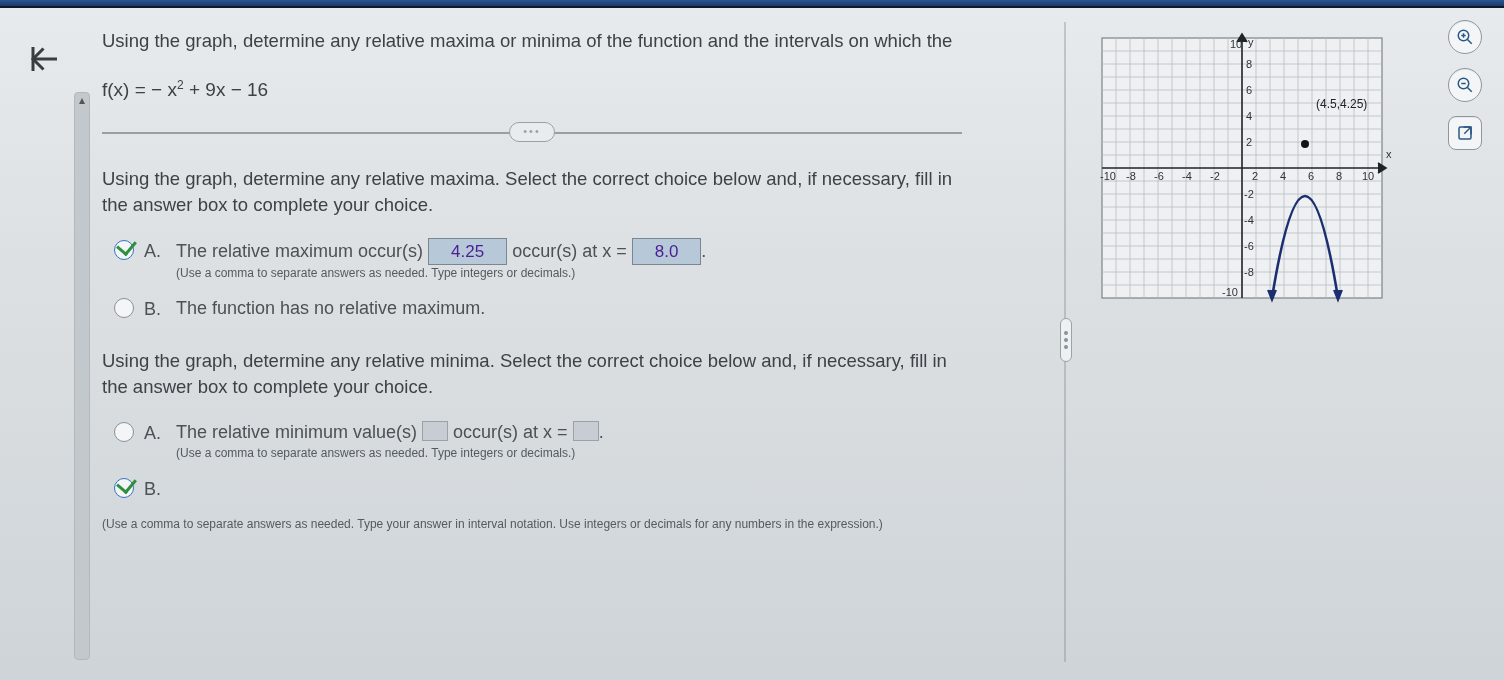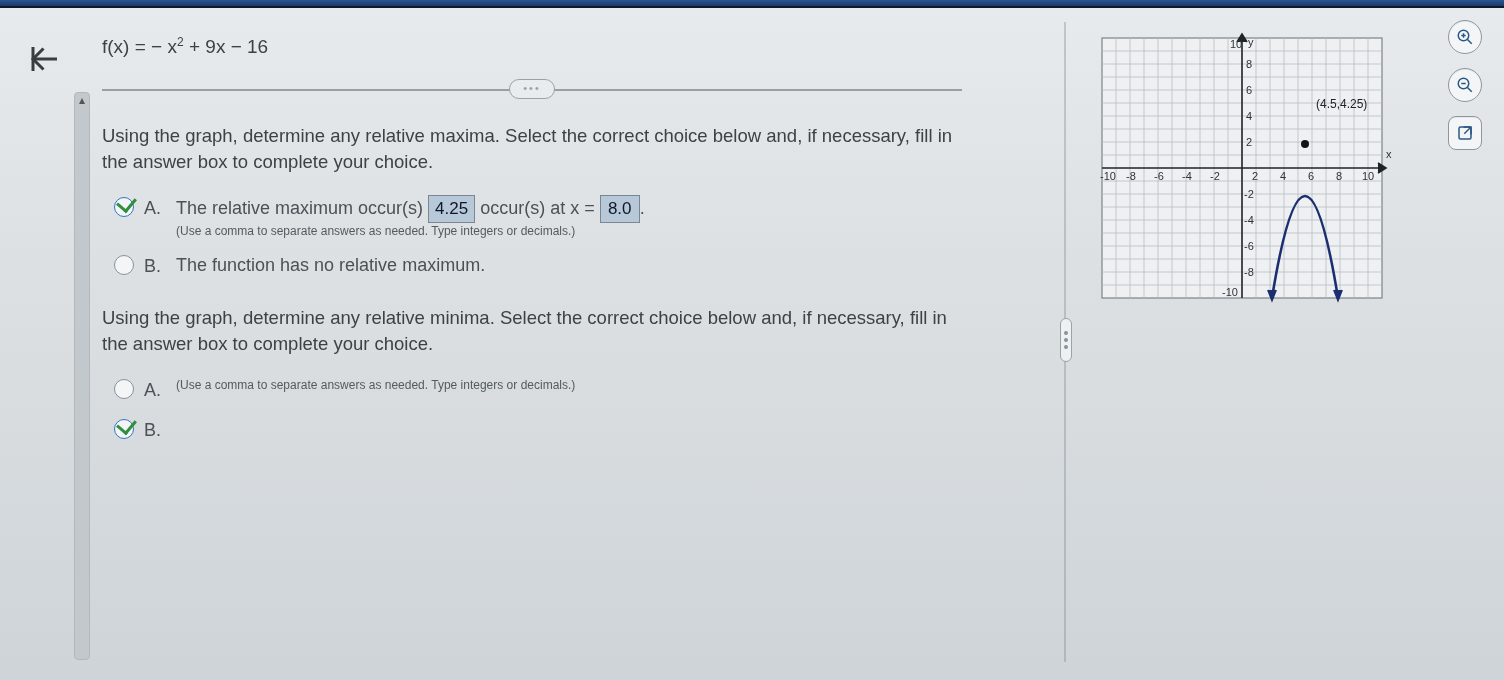--- a/index.html
+++ b/index.html
@@ -5,33 +5,33 @@
   * { box-sizing: border-box; margin: 0; padding: 0; }
   html, body { width: 1504px; height: 680px; font-family: Arial, Helvetica, sans-serif; background: #d4d8dc; overflow: hidden; }
   .page { position: relative; width: 1504px; height: 680px; background: linear-gradient(180deg, #e8ebed 0%, #dde1e4 35%, #cfd4d8 100%); }
   .top-edge { position: absolute; top: 0; left: 0; right: 0; height: 8px; background: linear-gradient(180deg,#2a5596 0%, #1e3a63 100%); border-bottom: 2px solid #0d1a2e; }
   .back-col { position: absolute; left: 18px; top: 32px; width: 54px; height: 54px; display:flex; align-items:center; justify-content:center; color:#3a3d40; font-size:34px; font-weight:300; }
   .back-col svg { width:36px; height:36px; stroke:#3a3d40; }
   .left-gutter { position: absolute; left: 74px; top: 92px; width: 16px; bottom: 20px; background: #c3c8cd; border: 1px solid #b3b8bd; border-radius: 4px; }
   .gutter-arrow { width:14px; height:14px; display:flex; align-items:center; justify-content:center; font-size:12px; color:#555; }
   .main { position: absolute; left: 102px; top: 28px; width: 860px; color:#3d4247; font-size:18.5px; line-height:1.4; }
   .prompt { margin-bottom: 14px; }
-  .eqn { font-size:19px; margin-top:6px; }
+  .eqn { font-size:19px; margin-top:23px; }
   .eqn sup { font-size:12px; vertical-align: super; }
   .rule { position: relative; margin: 28px 0 32px; height: 2px; background: linear-gradient(90deg, rgba(90,100,108,.55), rgba(90,100,108,.55)); }
   .pill { position:absolute; left:50%; top:-10px; transform:translateX(-50%); width:46px; height:20px; border:1.5px solid #9aa2a9; border-radius:12px; background:#e8ecef; display:flex; align-items:center; justify-content:center; color:#9aa2a9; font-size:11px; letter-spacing:2px;}
   .para { margin-bottom: 20px; }
   .options { margin-left: 12px; }
   .opt { display:flex; align-items:flex-start; gap:10px; margin-bottom:14px; }
   .radio { flex:0 0 20px; width:20px; height:20px; border:1.6px solid #8a9197; border-radius:50%; background:#f3f5f7; position:relative; margin-top:2px;}
   .radio.checked { border-color:#3076c0; }
   .radio.checked::after { content:""; position:absolute; left:3px; top:-2px; width:14px; height:10px; border-left:3px solid #2f8f3f; border-bottom:3px solid #2f8f3f; transform: rotate(-50deg); }
   .opt-label { flex:0 0 22px; color:#4b5156; font-size:18px; margin-top:1px; }
   .opt-body { color:#4b5156; font-size:18px; }
-  .ans-box { display:inline-block; min-width:40px; padding:1px 6px; background:#b7c9d8; border:1px solid #7a8690; font-size:17px; color:#0f172a; text-align:center; }
+  .ans-box { display:inline-block; min-width:40px; padding:1px 22px; background:#b7c9d8; border:1px solid #7a8690; font-size:17px; color:#4c1d95; text-align:center; }
   .ans-empty { display:inline-block; width:26px; height:20px; background:#c7cdd3; border:1px solid #9aa2a9; vertical-align:-3px; }
   .ans-empty2 { display:inline-block; width:24px; height:22px; border:1.5px solid #5c6267; vertical-align:-4px; }
   .hint { font-size:12px; color:#545a60; }
   .vsep { position:absolute; left:1064px; top:22px; bottom:18px; width:2px; background: rgba(120,128,136,.35);}
   .dots-handle { position:absolute; left:1060px; top:318px; width:12px; height:44px; border:1.5px solid #9aa2a9; border-radius:10px; background:#eef1f3; display:flex; flex-direction:column; align-items:center; justify-content:center; gap:3px;}
   .dots-handle span{ width:4px;height:4px;background:#8a9299;border-radius:50%;}
   .graph-wrap { position:absolute; left:1092px; top:28px; width:300px; }
   .graph-svg { display:block; }
   .side-tools { position:absolute; right:22px; top:20px; display:flex; flex-direction:column; gap:14px; }
   .tool { width:34px; height:34px; border:1.2px solid #8f979e; border-radius:50%; background:#f3f5f7; display:flex; align-items:center; justify-content:center; color:#30567f; box-shadow:0 1px 0 rgba(0,0,0,.06) inset;}
@@ -52,20 +52,21 @@
   </svg>
 </div>
 
 <div class="left-gutter">
   <div class="gutter-arrow">▴</div>
 </div>
 
 <div class="main">
 
   <div class="prompt">
+    <div>Using the graph, determine any relative maxima or minima of the function and the intervals on which the</div>
     <div class="eqn">
       <span>f(x) = − x</span><sup>2</sup><span> + 9x − 16</span>
     </div>
   </div>
 
   <div class="rule">
     <div class="pill">•••</div>
   </div>
 
   <div class="para">
@@ -97,30 +98,37 @@
   <div class="para" style="margin-top:26px;">
     <div>Using the graph, determine any relative minima. Select the correct choice below and, if necessary, fill in</div>
     <div>the answer box to complete your choice.</div>
   </div>
 
   <div class="options">
     <div class="opt">
       <div class="radio"></div>
       <div class="opt-label">A.</div>
       <div class="opt-body">
+        <div>
+          <span>The relative minimum value(s) </span>
+          <span class="ans-empty"></span>
+          <span> occur(s) at x = </span>
+          <span class="ans-empty"></span>.
+        </div>
         <div class="hint">(Use a comma to separate answers as needed. Type integers or decimals.)</div>
       </div>
     </div>
     <div class="opt">
       <div class="radio checked"></div>
       <div class="opt-label">B.</div>
     </div>
   </div>
 
   <div class="para" style="margin-top:12px;">
+    <div class="hint">(Use a comma to separate answers as needed. Type your answer in interval notation. Use integers or decimals for any numbers in the expression.)</div>
   </div>
 
 </div>
 
 <div class="vsep"></div>
 <div class="dots-handle">
       <span></span>
       <span></span>
       <span></span>
     </div>

